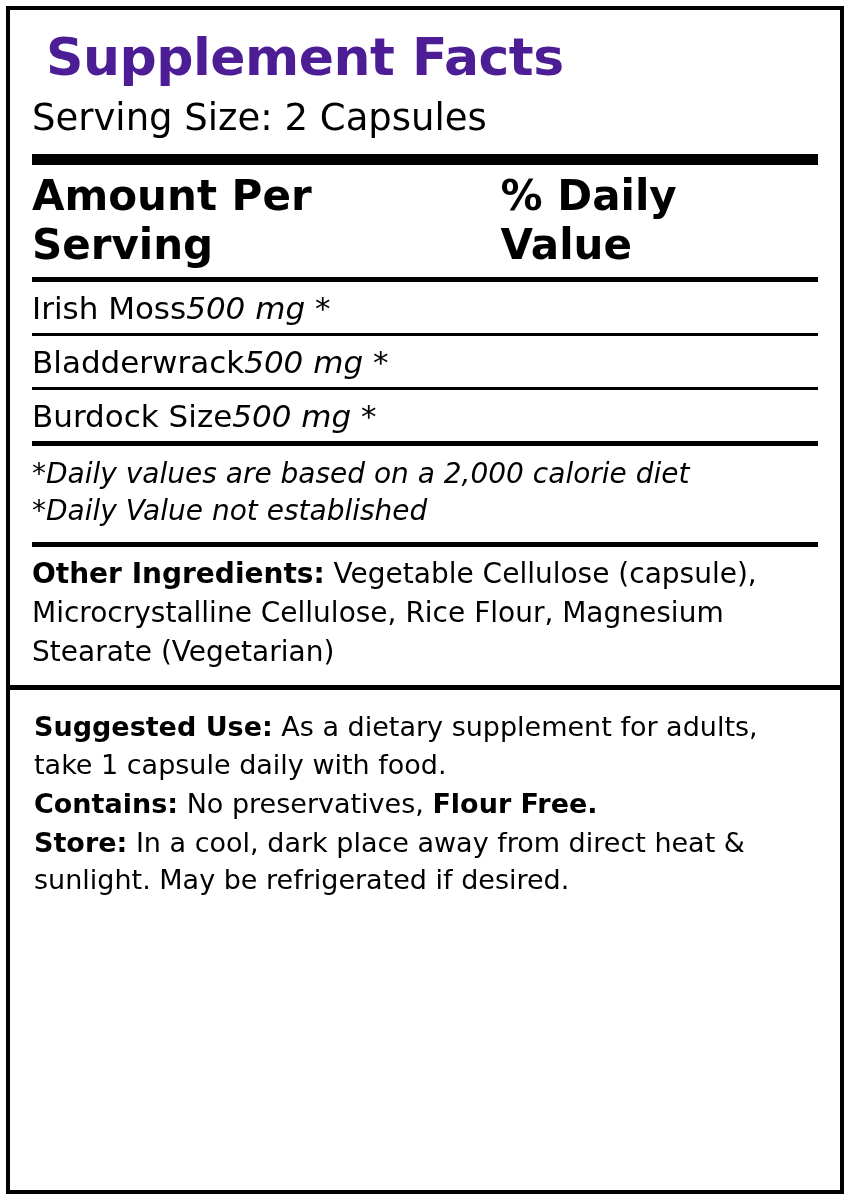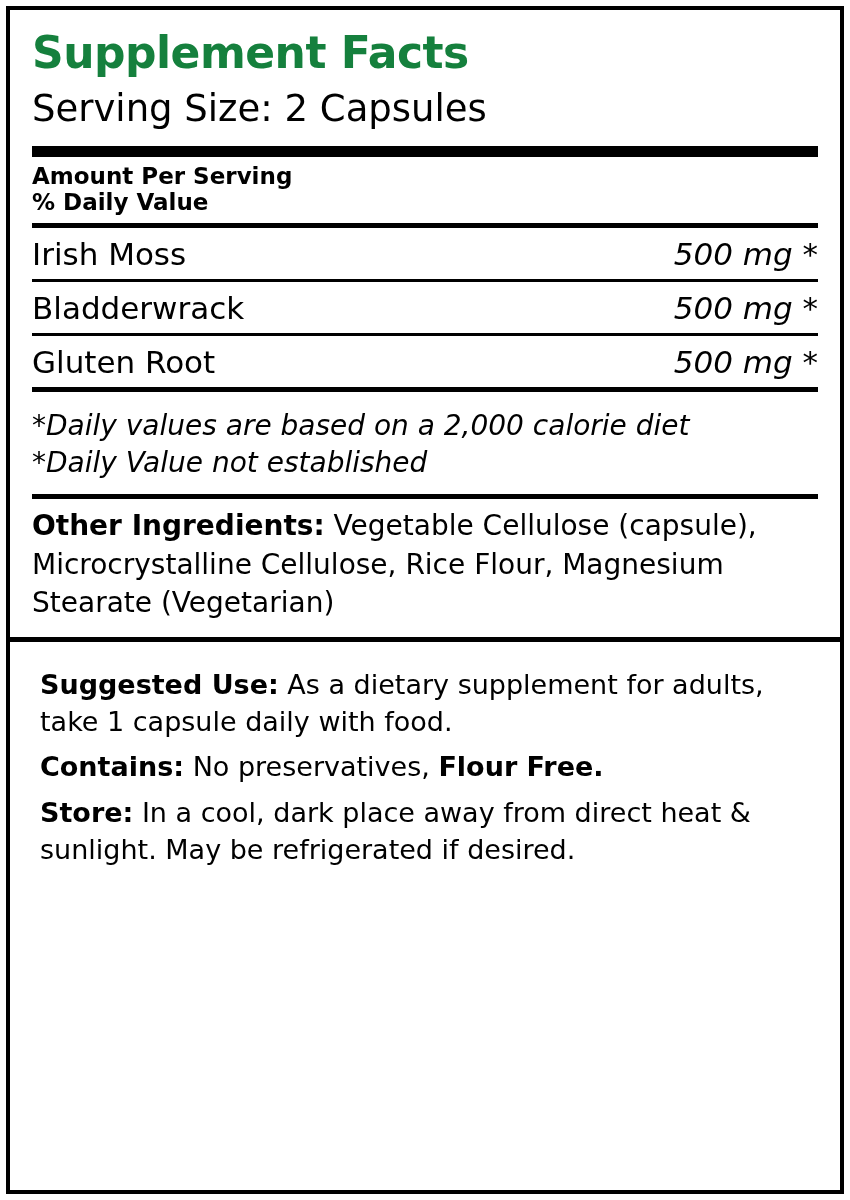--- a/index.html
+++ b/index.html
@@ -22,26 +22,26 @@
     height: 1188px;
     border: 4px solid #000000;
     box-sizing: border-box;
     background: #ffffff;
   }
   .inner {
     padding: 14px 22px 0 22px;
   }
 
   .title {
-    color: #15803d;
-    font-size: 44px;
+    color: #4c1d95;
+    font-size: 52px;
     font-weight: bold;
     line-height: 1.05;
     letter-spacing: -0.5px;
-    margin: 6px 0 10px 0;
+    margin: 6px 0 10px 14px;
   }
 
   .serving-line {
     font-size: 37px;
     line-height: 1.24;
     margin: 0;
   }
 
   .rule-thick {
     border-top: 11px solid #000000;
@@ -52,48 +52,47 @@
     margin: 0;
   }
   .rule-thin {
     border-top: 3px solid #000000;
     margin: 0;
   }
 
   .hdr-row {
     display: flex;
     justify-content: space-between;
-    align-items: flex-start;
-    font-size: 23px;
+    align-items: center;
+    font-size: 42px;
     font-weight: bold;
     padding: 6px 0 8px 0;
-    flex-direction: column;
   }
 
   .ing-row {
     display: flex;
-    justify-content: space-between;
+    justify-content: flex-start;
     align-items: baseline;
     font-size: 31px;
     padding: 8px 0 7px 0;
   }
   .ing-amt {
     white-space: nowrap;
     font-style: italic;
   }
 
   .footnote {
     font-size: 28px;
     font-style: italic;
     line-height: 1.32;
     padding: 0;
     margin: 0;
   }
   .footnotes-block {
-    padding: 16px 0 12px 0;
+    padding: 10px 0 12px 0;
   }
 
   .other-block {
     font-size: 28px;
     line-height: 1.38;
     padding: 8px 0 14px 0;
   }
   .other-block b {
     font-weight: bold;
   }
@@ -102,21 +101,21 @@
     border-top: 5px solid #000000;
     margin: 0 -22px;
   }
 
   .usage-block {
     font-size: 27px;
     line-height: 1.38;
     padding: 16px 0 0 0;
   }
   .usage-block p {
-    margin: 8px;
+    margin: 2px;
   }
   .usage-block b {
     font-weight: bold;
   }
 </style>
 </head>
 <body>
 
 <div class="panel">
   <div class="inner">
@@ -140,21 +139,21 @@
     </div>
     <div class="rule-thin"></div>
 
     <div class="ing-row">
       <span>Bladderwrack</span>
       <span class="ing-amt">500 mg *</span>
     </div>
     <div class="rule-thin"></div>
 
     <div class="ing-row">
-      <span>Gluten Root</span>
+      <span>Burdock Size</span>
       <span class="ing-amt">500 mg *</span>
     </div>
     <div class="rule-med"></div>
 
     <div class="footnotes-block">
       <div class="footnote">*Daily values are based on a 2,000 calorie diet</div>
       <div class="footnote">*Daily Value not established</div>
     </div>
 
     <div class="rule-med"></div>

